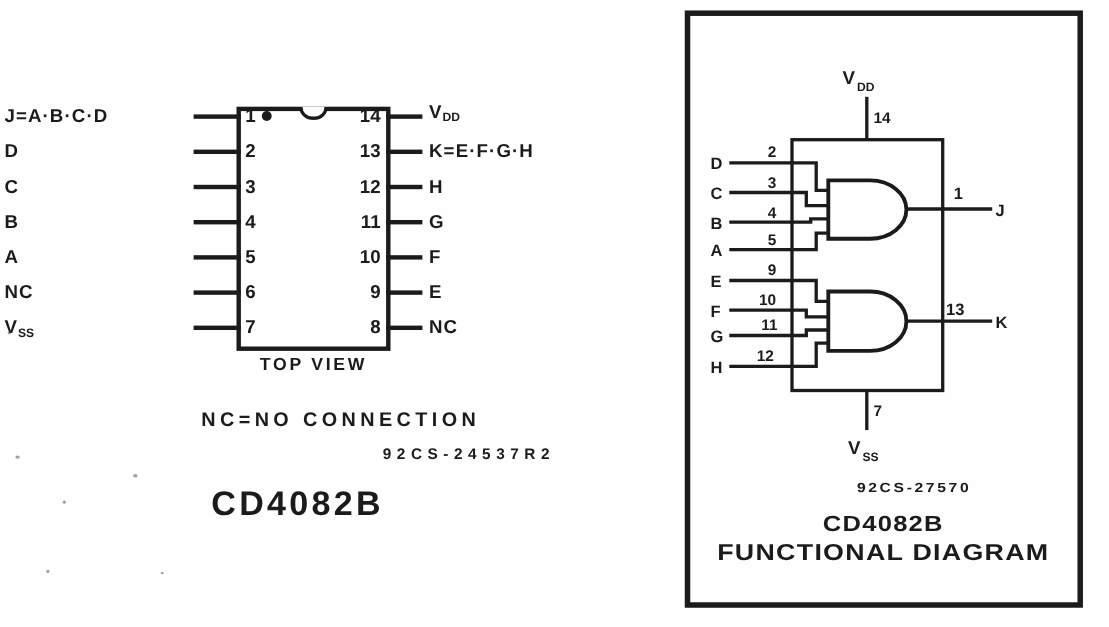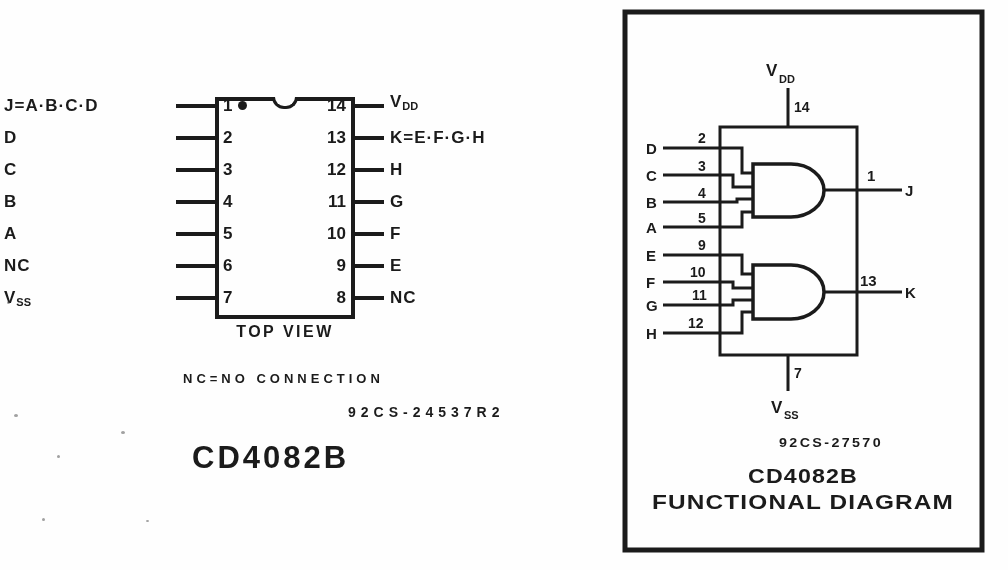--- a/index.html
+++ b/index.html
@@ -19,21 +19,21 @@
     font-weight:bold; letter-spacing:1px; white-space:nowrap;}
   .plabel.L{left:4px; width:156px; text-align:left;}
   .plabel.R{left:390px; width:170px; text-align:left;}
   .sub{font-size:11px; letter-spacing:0; vertical-align:-3px; font-weight:bold;}
   .pline{position:absolute; height:4px; background:#1b1b1b;}
   .pnum{position:absolute; height:24px; line-height:24px; font-size:17px; font-weight:bold;}
   .pnum.Ln{left:223px; width:40px; text-align:left;}
   .pnum.Rn{left:306px; width:40px; text-align:right;}
   .topview{position:absolute; left:215px; top:323px; width:140px; text-align:center;
     font-size:16px; font-weight:bold; letter-spacing:2.5px;}
-  .ncnote{position:absolute; left:183px; top:371px; font-size:13px; font-weight:bold; letter-spacing:4px;}
+  .ncnote{position:absolute; left:183px; top:371px; font-size:18px; font-weight:bold; letter-spacing:4px;}
   .figcode-l{position:absolute; left:348px; top:404px; font-size:14px; font-weight:bold; letter-spacing:5px;}
   .part-l{position:absolute; left:192px; top:440px; font-size:31px; font-weight:bold; letter-spacing:3px;}
   
   .fd-svg{position:absolute; left:620px; top:0;}
   .fd-svg text{font-family:"Liberation Sans", sans-serif; font-weight:bold; fill:#1b1b1b;}
   .t11{font-size:11px;} .t12{font-size:12px; letter-spacing:2px;}
   .t14{font-size:14px;} .t15{font-size:15px;} .t17{font-size:17px;}
   .t20{font-size:20px; letter-spacing:1px;} .t22{font-size:21px; letter-spacing:1px;}
   .stroke{fill:none; stroke:#1b1b1b; stroke-width:3;}
   .stroke-thick{fill:none; stroke:#1b1b1b; stroke-width:5;}

